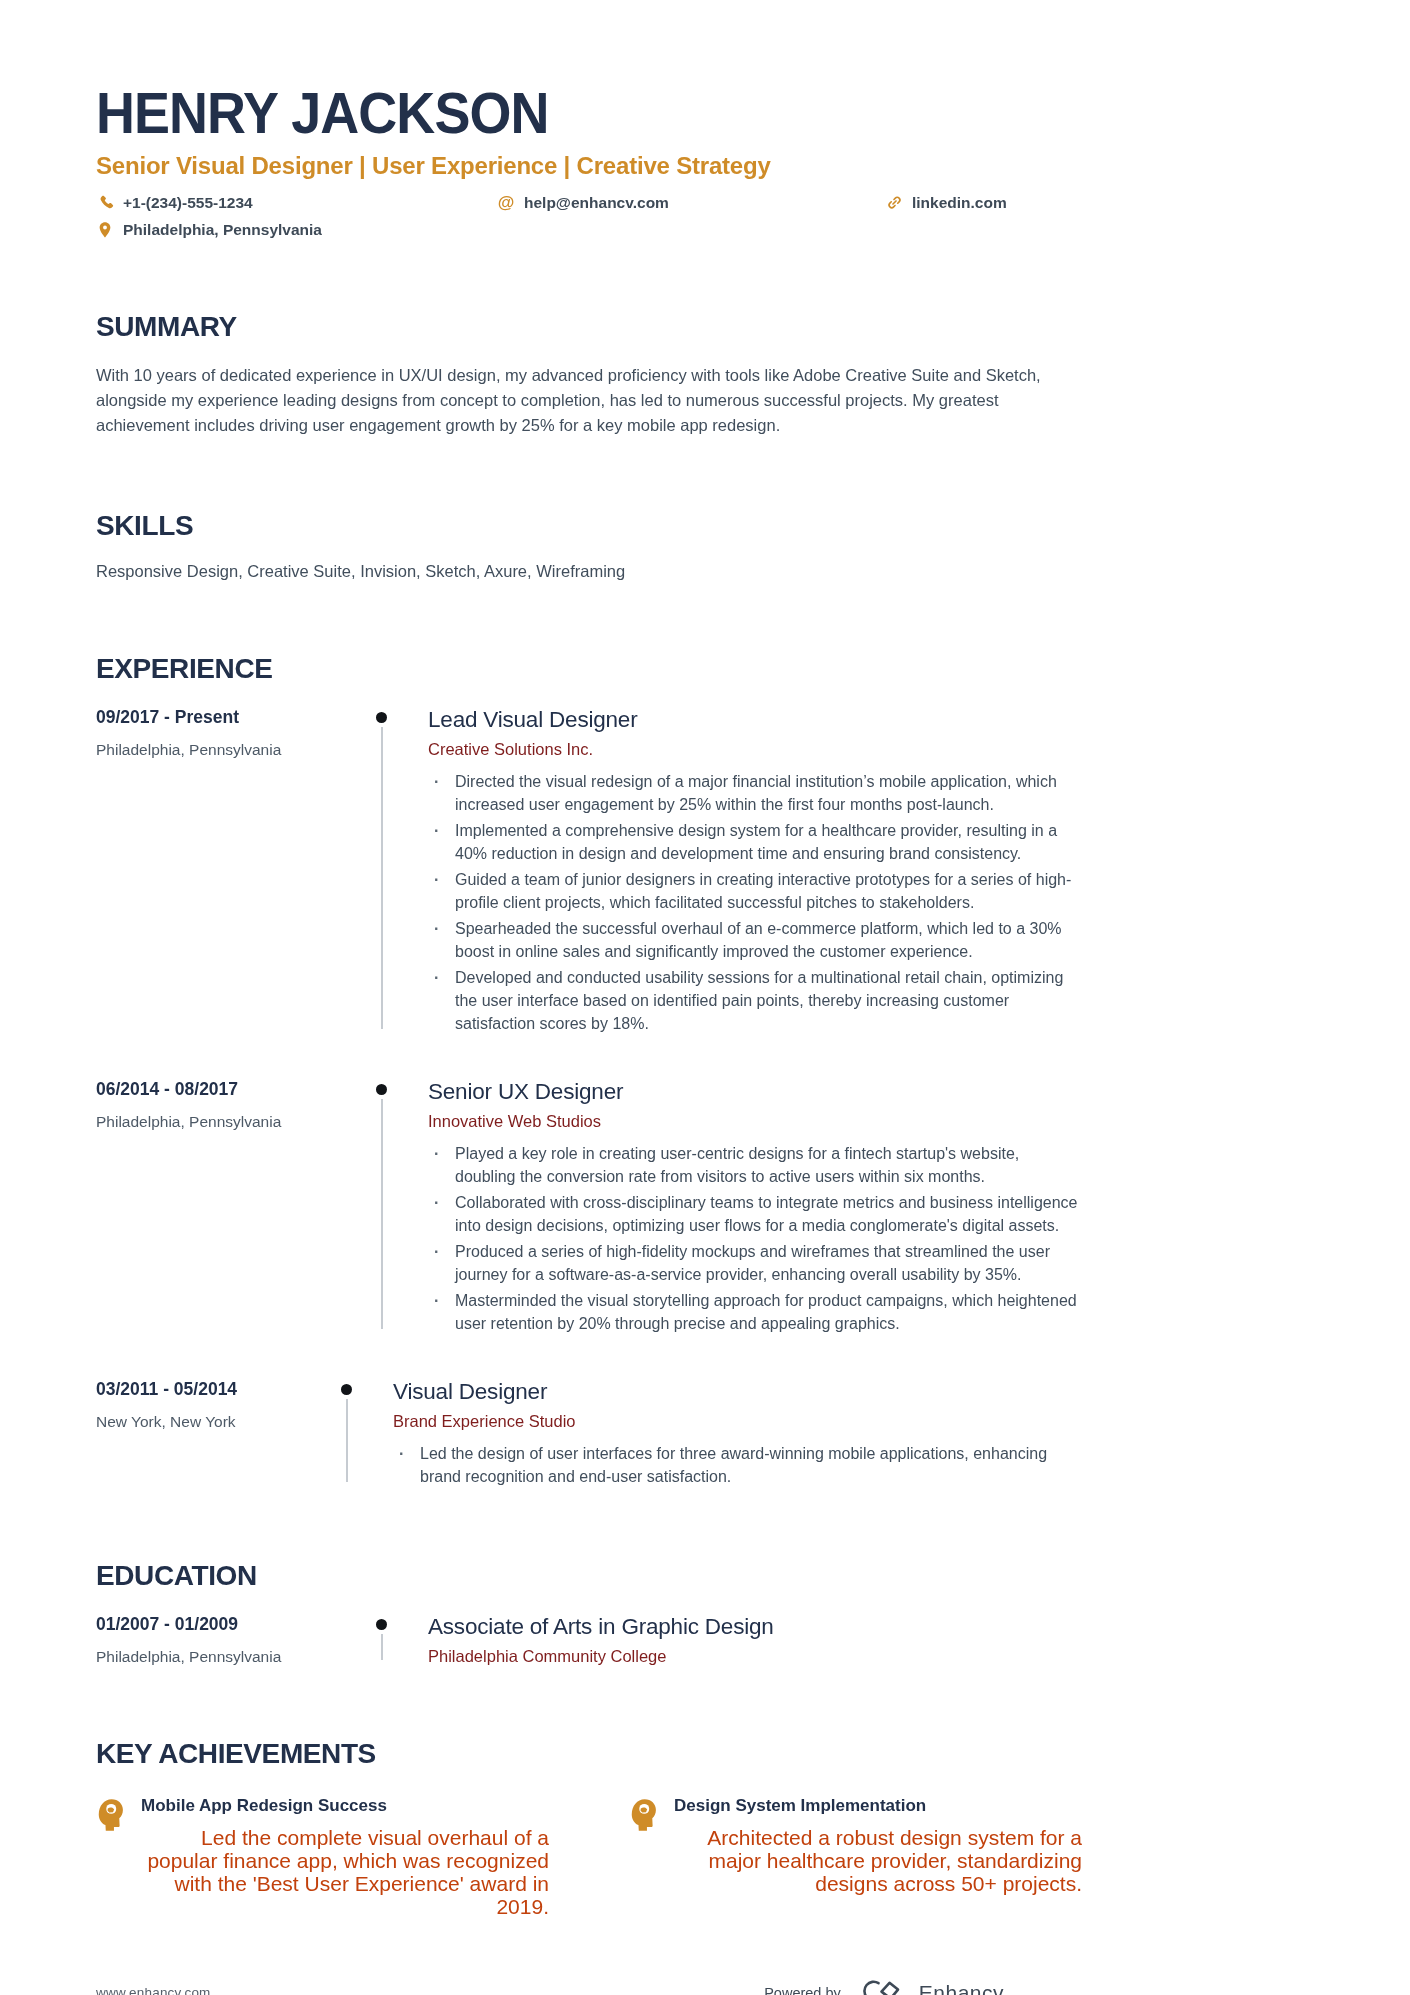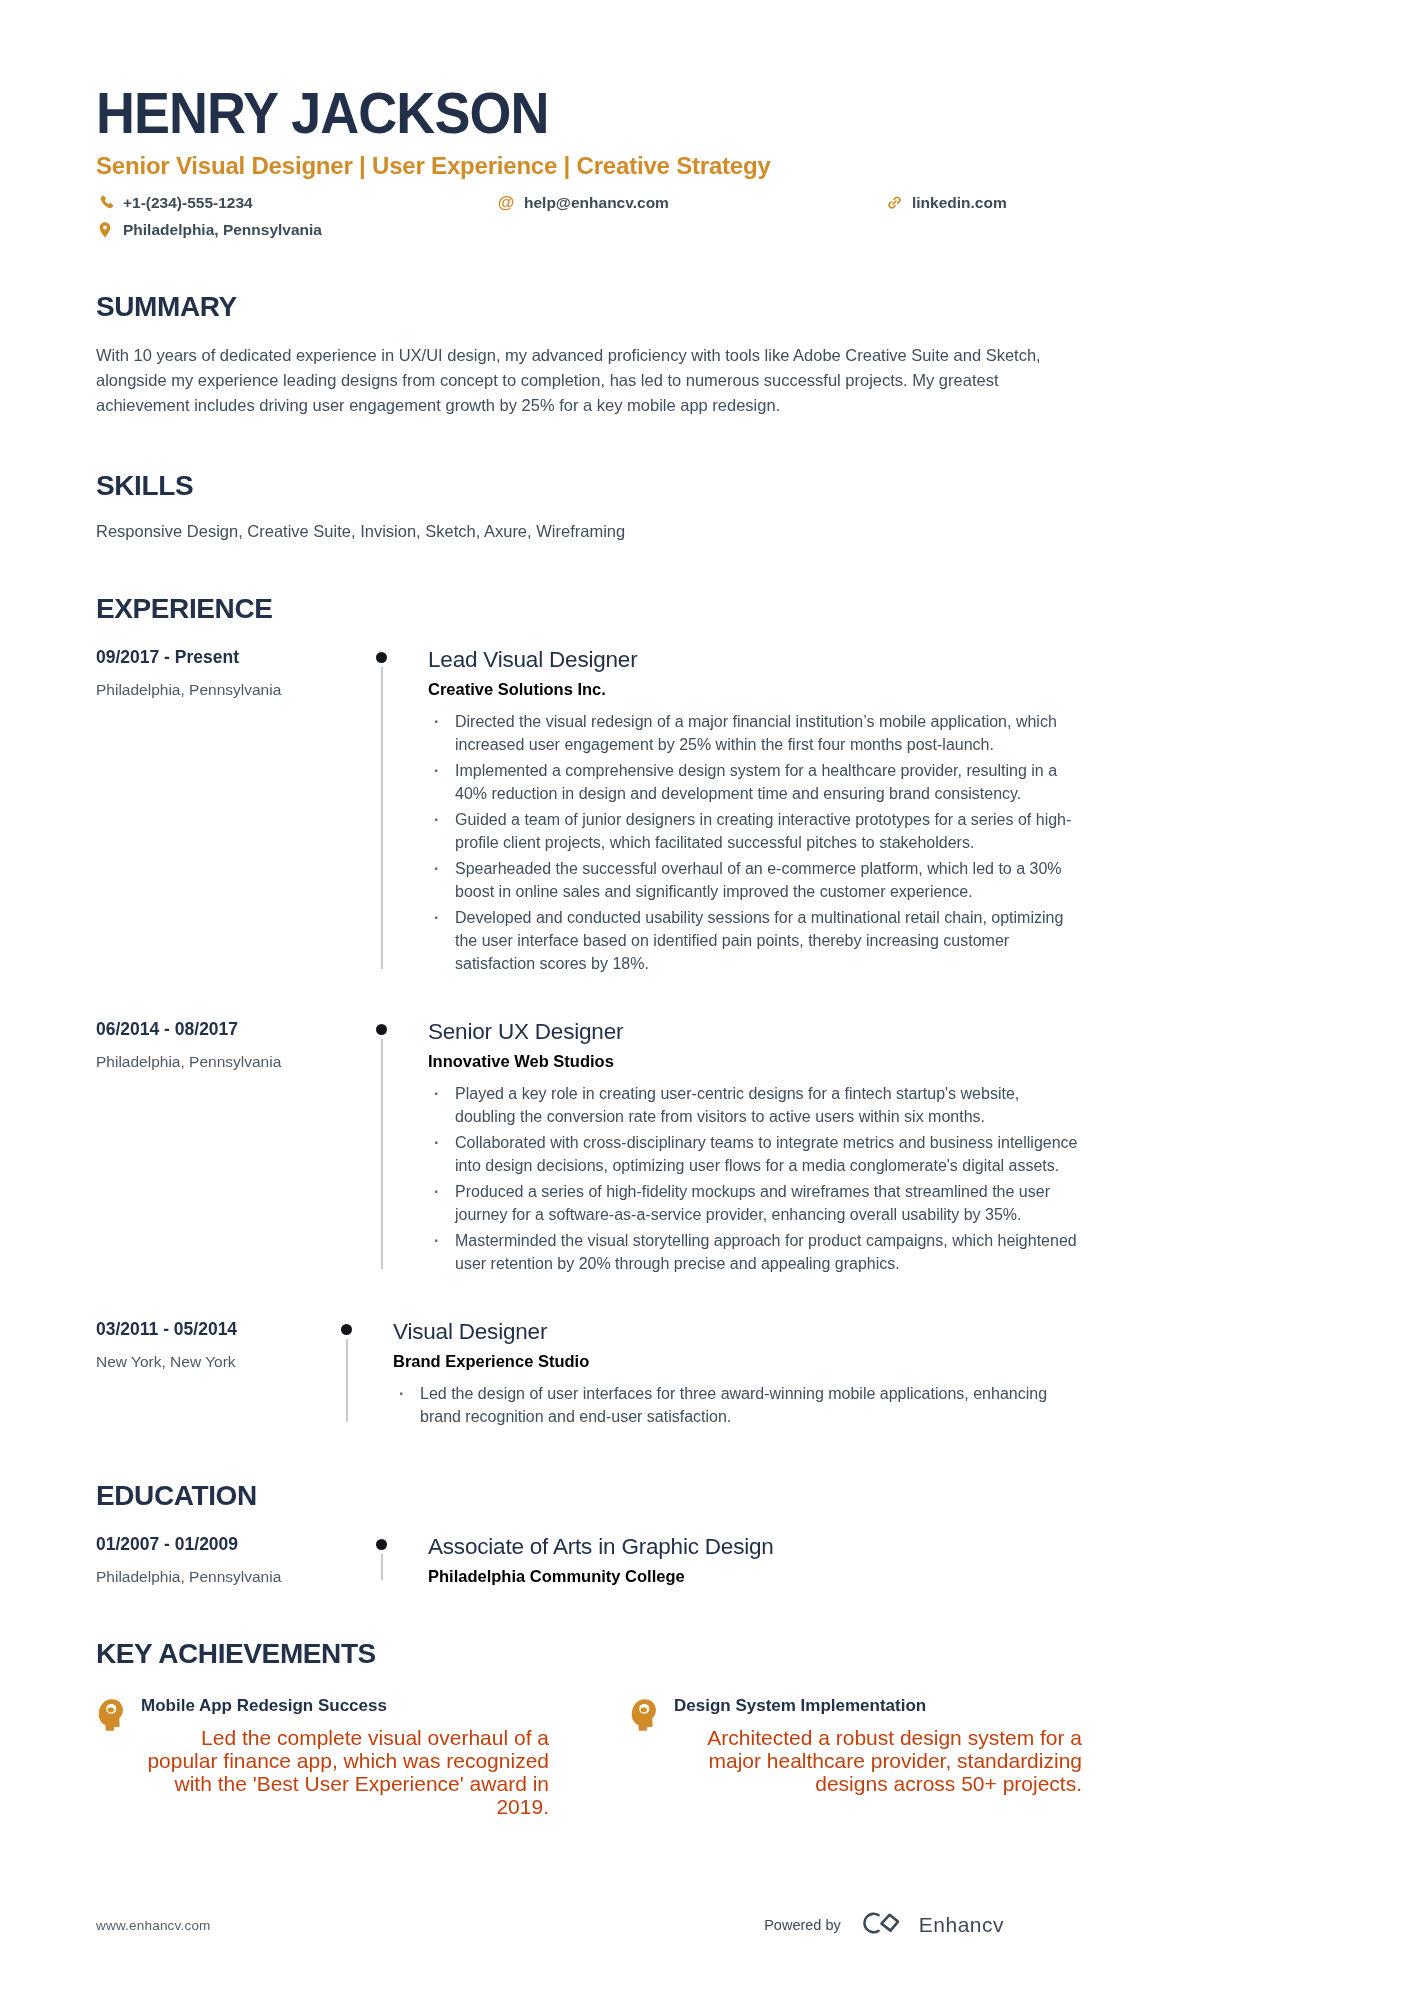--- a/index.html
+++ b/index.html
@@ -37,21 +37,21 @@
     display: flex; align-items: center; gap: 9px;
     font-size: 15.5px; font-weight: 700; color: #3e4a57;
   }
   .contact-item.c-phone { width: 401px; }
   .contact-item.c-email { width: 388px; }
   .contact-item.c-location { width: 100%; }
   .contact-icon { display: inline-flex; width: 18px; justify-content: center; }
   .at-glyph { color: #cf8c28; font-weight: 700; font-size: 17px; line-height: 1; }
 
   
-  .section { margin-top: 52px; }
+  .section { margin-top: 72px; }
   .section-h {
     font-size: 28px; font-weight: 700; color: #22304a;
     letter-spacing: -0.4px;
   }
   .section-body { margin-top: 20px; }
   .para {
     font-size: 16.5px; line-height: 25px; color: #414e5c;
     max-width: 1224px;
   }
   .skills-line { font-size: 16.5px; color: #414e5c; }
@@ -67,21 +67,21 @@
   .xp-timeline .dot {
     position: absolute; left: 18px; top: 5px;
     width: 11px; height: 11px; border-radius: 50%; background: #111418;
   }
   .xp-timeline .line {
     position: absolute; left: 22.5px; top: 20px; bottom: 6px;
     width: 2px; background: #c6cbd1;
   }
   .xp-right { flex: 1 1 auto; max-width: 800px; }
   .xp-title { font-size: 22.5px; font-weight: 400; color: #22304a; letter-spacing: -0.2px; }
-  .xp-company { margin-top: 7px; font-size: 16.5px; font-weight: 700; color: #000000; }
+  .xp-company { margin-top: 7px; font-size: 16.5px; font-weight: 400; color: #7f1d1d; }
   ul.bullets { margin-top: 11px; list-style: none; }
   ul.bullets li {
     position: relative; padding-left: 27px;
     font-size: 16px; line-height: 23px; color: #414e5c;
     margin-top: 3px;
   }
   ul.bullets li::before {
     content: "·"; position: absolute; left: 6px; top: 0;
     color: #5a6672; font-weight: 700;
   }

